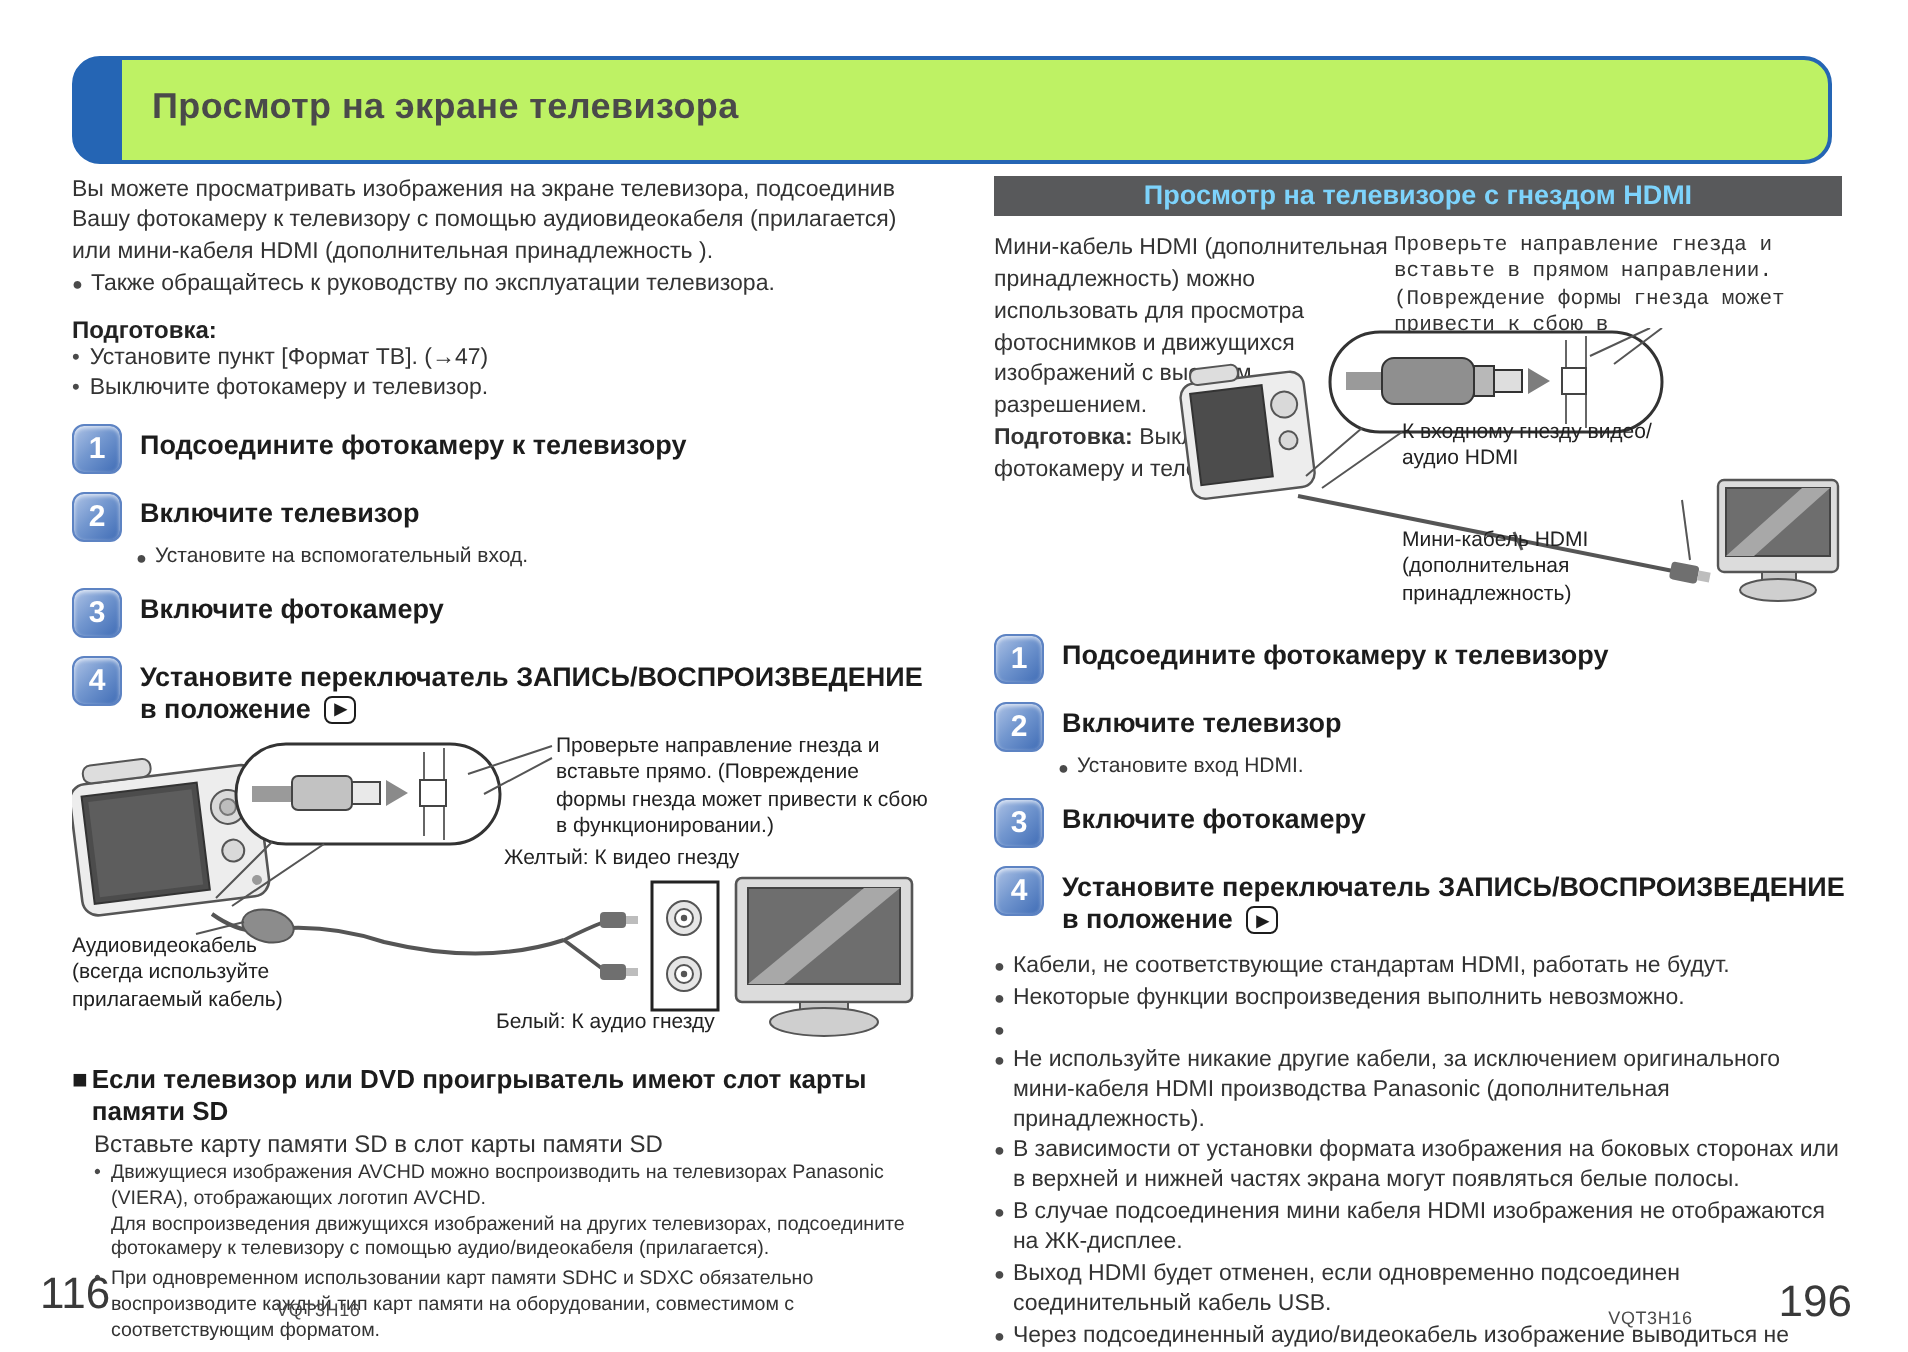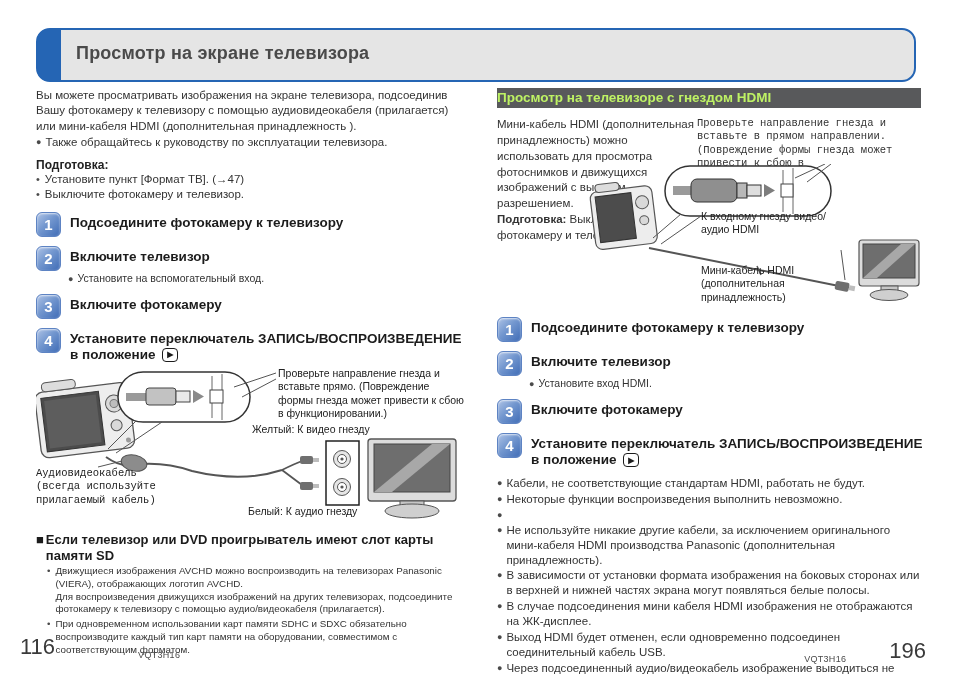--- a/index.html
+++ b/index.html
@@ -1,19 +1,19 @@
 <!DOCTYPE html>
 <html><head>
 <meta charset="utf-8">
 <style>
   html,body{margin:0;padding:0;}
   body{width:954px;height:676px;background:#fff;font-family:"Liberation Sans",sans-serif;color:#333;position:relative;overflow:hidden;}
   .bold{font-weight:bold;}
   
-  .title-box{position:absolute;left:36px;top:28px;width:876px;height:50px;border:2.5px solid #2565b4;border-radius:14px;background:#e5e5e5;}
+  .title-box{position:absolute;left:36px;top:28px;width:876px;height:50px;border:2.5px solid #2565b4;border-radius:14px;background:#bef264;}
   .title-tab{position:absolute;left:-1px;top:-1px;width:24px;height:52px;background:#2565b4;border-radius:12px 0 0 12px;}
   .title-text{position:absolute;left:38px;top:13px;font-size:18px;font-weight:bold;color:#4a4a4a;letter-spacing:.2px;}
   
   .col-left{position:absolute;left:36px;top:88px;width:430px;}
   .col-right{position:absolute;left:497px;top:88px;width:424px;}
   .p{font-size:11.5px;line-height:1.33;}
   .note-row{display:flex;font-size:11.5px;line-height:1.3;margin-top:1px;}
   .marker{flex:none;margin-right:4px;font-size:9px;padding-top:2px;color:#4a4a4a;}
   .marker-dash{flex:none;margin-right:5px;font-size:11px;color:#4a4a4a;}
   .prep-label{font-size:12px;font-weight:bold;margin-top:8px;color:#222;}
@@ -26,21 +26,21 @@
   .play-icon{display:inline-block;border:1.5px solid #1c1c1c;border-radius:4px;font-size:8px;line-height:1;padding:2.5px 4px 1.5px;vertical-align:1.5px;margin-left:3px;}
   
   .l-diagram{position:relative;height:157px;margin-top:4px;}
   .l-diagram svg{position:absolute;left:0;top:0;}
   .dg-label{position:absolute;font-size:10.5px;line-height:1.28;color:#222;white-space:pre-line;}
   .r-top{position:relative;height:200px;}
   .r-intro{position:absolute;left:0;top:9px;width:198px;font-size:11.5px;line-height:1.38;}
   .r-note{position:absolute;left:200px;top:9px;width:226px;font-size:10.5px;line-height:1.28;font-family:Liberation Mono, monospace;}
   .r-top svg{position:absolute;left:92px;top:56px;}
   
-  .hdmi-bar{background:#58595b;color:#bef264;font-weight:bold;font-size:13.5px;padding:2px 0 3px;}
+  .hdmi-bar{background:#58595b;color:#7dd3fc;text-align:center;font-weight:bold;font-size:13.5px;padding:2px 0 3px;}
   
   .sd-head{display:flex;font-size:13px;font-weight:bold;color:#1c1c1c;margin-top:8px;line-height:1.2;}
   .sd-sub{font-size:12px;margin-left:11px;margin-top:2px;color:#333;}
   .sd-item{display:flex;font-size:9.8px;line-height:1.3;margin-left:11px;margin-top:2px;white-space:pre-line;}
   .sd-item .marker-dash{font-size:9.8px;}
   
   .footer{position:absolute;display:flex;align-items:flex-end;gap:27px;}
   .footer-left{left:20px;top:634px;}
   .footer-right{right:28px;top:638px;}
   .page-num{font-size:22px;color:#3a3a3a;}
@@ -146,29 +146,30 @@
         <polygon points="338,125 396,77 414,77 356,125" fill="#a8a8a8"></polygon>
         <rect x="364" y="134" width="24" height="7" fill="#c6c6c6" stroke="#555"></rect>
         <ellipse cx="376" cy="144" rx="27" ry="7" fill="#cfcfcf" stroke="#555"></ellipse>
       </g>
 
       <path d="M62,100 L86,94" stroke="#555" stroke-width="1" fill="none"></path>
     </svg>
     <div class="dg-label" style="left:242px;top:0;width:188px;">Проверьте направление гнезда и вставьте прямо. (Повреждение формы гнезда может привести к сбою в функционировании.)</div>
     <div class="dg-label" style="left:216px;top:56px;">Желтый: К видео гнезду</div>
     <div class="dg-label" style="left:212px;top:138px;">Белый: К аудио гнезду</div>
-    <div class="dg-label" style="left:0;top:100px;font-family:Liberation Mono, monospace;">Аудиовидеокабель
+    <div class="dg-label" style="left:0;top:100px;">Аудиовидеокабель
 (всегда используйте
 прилагаемый кабель)</div>
   </div>
 
   <div class="sd-head">
     <span style="margin-right:2px;">■</span>
     <span>Если телевизор или DVD проигрыватель имеют слот карты памяти SD</span>
   </div>
+  <div class="sd-sub">Вставьте карту памяти SD в слот карты памяти SD</div>
   <div class="sd-item">
     <span class="marker-dash">•</span>
     <span>Движущиеся изображения AVCHD можно воспроизводить на телевизорах Panasonic (VIERA), отображающих логотип AVCHD.
 Для воспроизведения движущихся изображений на других телевизорах, подсоедините фотокамеру к телевизору с помощью аудио/видеокабеля (прилагается).</span>
   </div>
   <div class="sd-item">
     <span class="marker-dash">•</span>
     <span>При одновременном использовании карт памяти SDHC и SDXC обязательно воспроизводите каждый тип карт памяти на оборудовании, совместимом с соответствующим форматом.</span>
   </div>
 

